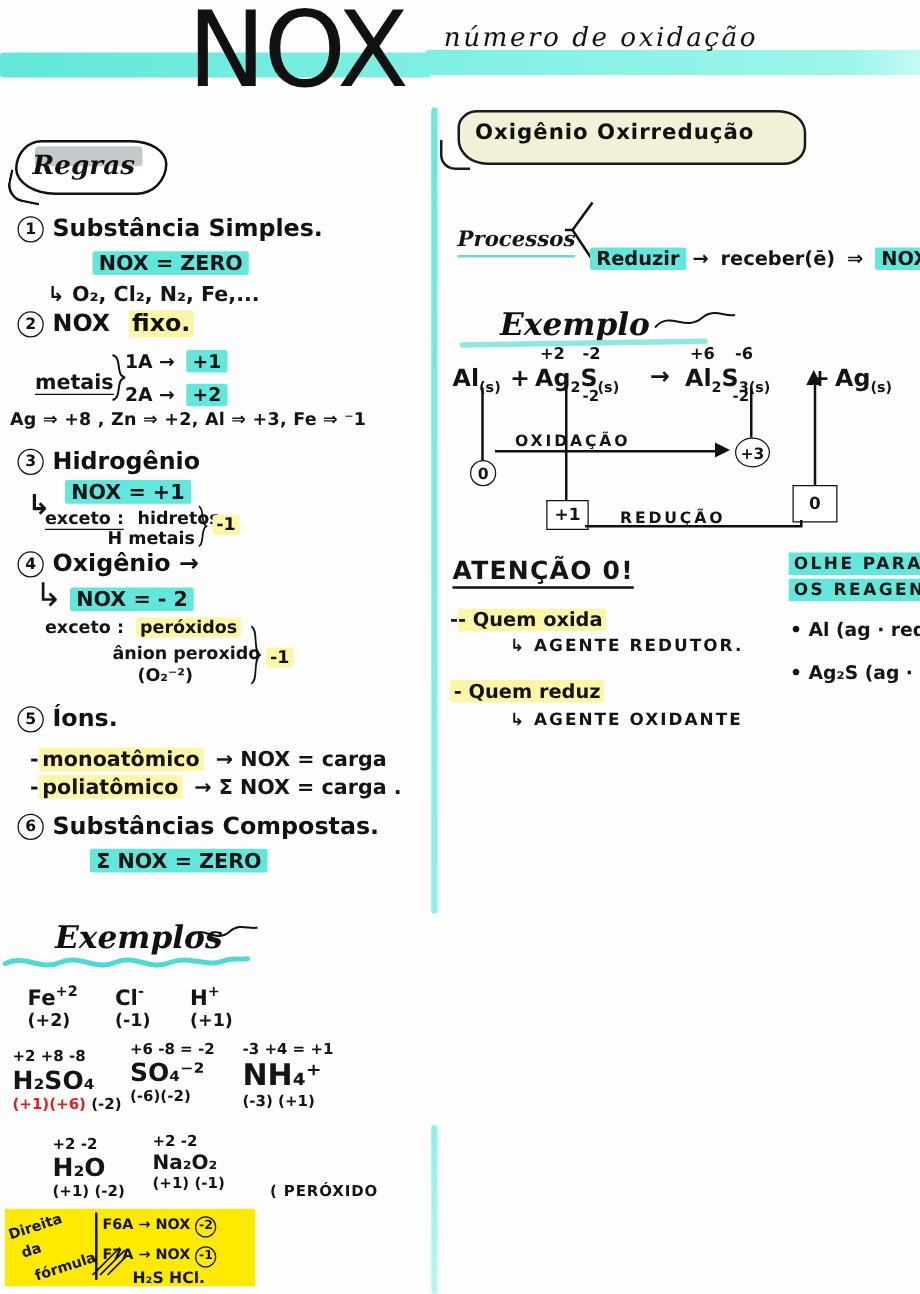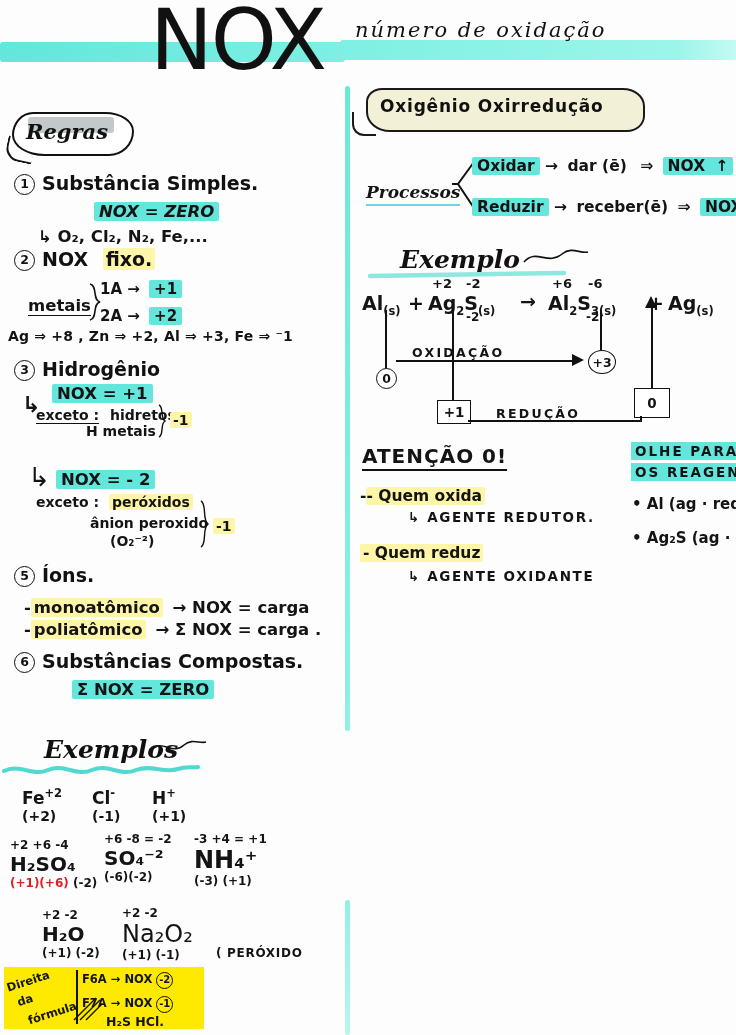--- a/index.html
+++ b/index.html
@@ -176,21 +176,21 @@
     <div class="bubble-shape"></div>
     <div class="bubble-tail"></div>
     <div class="regras-gray"></div>
     <div class="regras-txt">Regras</div>
   </div>
 
   <div class="rule" style="left:14px;top:172px;">
     <div class="rule-title">
       <span class="num">1</span><span>Substância Simples.</span>
     </div>
-    <div style="margin:7px 0 0 80px;font-style:italic;">
+    <div style="margin:7px 0 0 60px;">
       <span class="hl-cyan sub">NOX = ZERO</span>
     </div>
     <div class="sub" style="margin:6px 0 0 24px;">↳ O₂, Cl₂, N₂, Fe,...</div>
   </div>
 
   <div class="rule" style="left:14px;top:248px;">
     <div class="rule-title">
       <span class="num">2</span><span>NOX</span>
       <span class="hl-yellow" style="margin-left:8px;">fixo.</span>
     </div>
@@ -225,20 +225,25 @@
     <span style="margin-left:6px;">hidretos</span>
   </div>
   <div class="abs small" style="left:86px;top:423px;">H metais</div>
   <svg class="abs" style="left:156px;top:404px;" width="12" height="34">
     <path d="M3,1 C8,3 4,14 9,17 C4,20 8,31 3,33" stroke="#111" stroke-width="1.4" fill="none"></path>
   </svg>
   <div class="abs small" style="left:170px;top:412px;">
     <span class="hl-yellow">-1</span>
   </div>
 
+  <div class="rule" style="left:14px;top:440px;">
+    <div class="rule-title">
+      <span class="num">4</span><span>Oxigênio →</span>
+    </div>
+  </div>
   <div class="abs" style="left:56px;top:470px;">
     <span class="hl-cyan sub" style="font-weight:700;">NOX = - 2</span>
   </div>
   <div class="abs" style="left:28px;top:462px;font-size:26px;font-weight:500;">↳</div>
   <div class="abs small" style="left:36px;top:494px;">
     <span>exceto :</span>
     <span class="hl-yellow" style="margin-left:5px;">peróxidos</span>
   </div>
   <div class="abs small" style="left:90px;top:515px;">ânion peroxido</div>
   <div class="abs small" style="left:110px;top:533px;">(O₂⁻²)</div>
@@ -293,21 +298,21 @@
     <div class="small">(-1)</div>
   </div>
   <div class="abs" style="left:152px;top:786px;">
     <div style="font-size:17px;font-weight:600;">
       <span>H</span><span class="sup">+</span>
     </div>
     <div class="small">(+1)</div>
   </div>
 
   <div class="abs" style="left:10px;top:838px;">
-    <div class="tiny">+2 +6  -4</div>
+    <div class="tiny">+2 +8  -8</div>
     <div style="font-size:20px;font-weight:600;">H₂SO₄</div>
     <div class="tiny">
       <span class="red">(+1)(+6)</span>
       <span>(-2)</span>
     </div>
   </div>
   <div class="abs" style="left:104px;top:832px;">
     <div class="tiny">+6 -8 = -2</div>
     <div style="font-size:20px;font-weight:600;">SO₄⁻²</div>
     <div class="tiny">(-6)(-2)</div>
@@ -318,21 +323,21 @@
     <div class="tiny">(-3) (+1)</div>
   </div>
 
   <div class="abs" style="left:42px;top:908px;">
     <div class="tiny">+2  -2</div>
     <div style="font-size:20px;font-weight:600;">H₂O</div>
     <div class="tiny">(+1) (-2)</div>
   </div>
   <div class="abs" style="left:122px;top:906px;">
     <div class="tiny">+2   -2</div>
-    <div style="font-size:24px;font-weight:400;">Na₂O₂</div>
+    <div style="font-size:16px;font-weight:700;">Na₂O₂</div>
     <div class="tiny">(+1)  (-1)</div>
   </div>
   <div class="abs tiny" style="left:216px;top:946px;letter-spacing:.7px;">( PERÓXIDO</div>
 
   <div class="ybox"></div>
   <div class="abs ydiag" style="left:6px;top:974px;">Direita</div>
   <div class="abs ydiag" style="left:17px;top:993px;">da</div>
   <div class="abs ydiag" style="left:27px;top:1006px;">fórmula</div>
   <svg class="abs" style="left:72px;top:996px;" width="30" height="26">
     <path d="M2,24 L24,2 M8,24 L28,4 M14,24 L30,8" stroke="#111" stroke-width="1.4"></path>
@@ -351,27 +356,20 @@
   <div class="cloud-box"></div>
   <div class="cloud-tail"></div>
   <div class="cloud-lbl">Oxigênio Oxirredução</div>
 
   <div class="proc-lbl">Processos</div>
   <svg class="abs" style="left:452px;top:160px;" width="24" height="52">
     <path d="M22,2 L6,24 L22,48" stroke="#111" stroke-width="2" fill="none"></path>
     <path d="M6,24 L0,24" stroke="#111" stroke-width="2" fill="none"></path>
   </svg>
 
-  <div class="proc-row" style="left:472px;top:157px;">
-    <span class="hl-cyan">Oxidar</span>
-    <span>→</span>
-    <span style="margin-left:4px;">dar (ē)</span>
-    <span style="margin-left:8px;">⇒</span>
-    <span class="hl-cyan" style="margin-left:4px;"><span>NOX</span><span style="margin-left:10px;">↑</span></span>
-  </div>
 
   <div class="proc-row" style="left:472px;top:198px;">
     <span class="hl-cyan">Reduzir</span>
     <span>→</span>
     <span style="margin-left:4px;">receber(ē)</span>
     <span style="margin-left:4px;">⇒</span>
     <span class="hl-cyan" style="margin-left:4px;"><span>NOX</span></span>
   </div>
 
   <div class="abs ex-head" style="left:400px;top:245px;">Exemplo</div>

